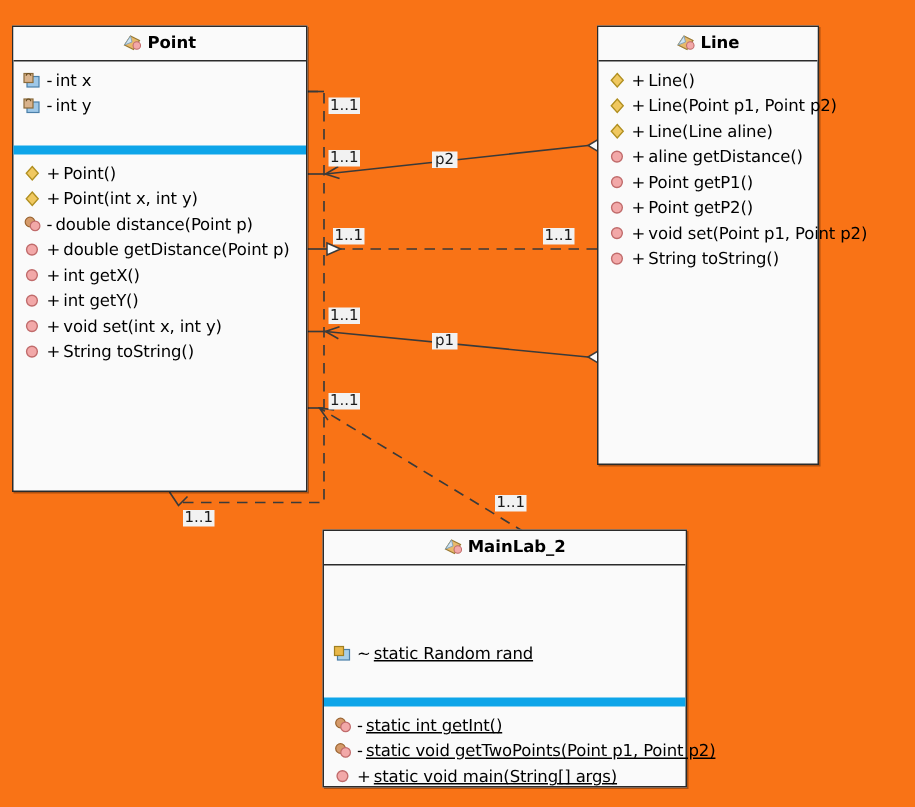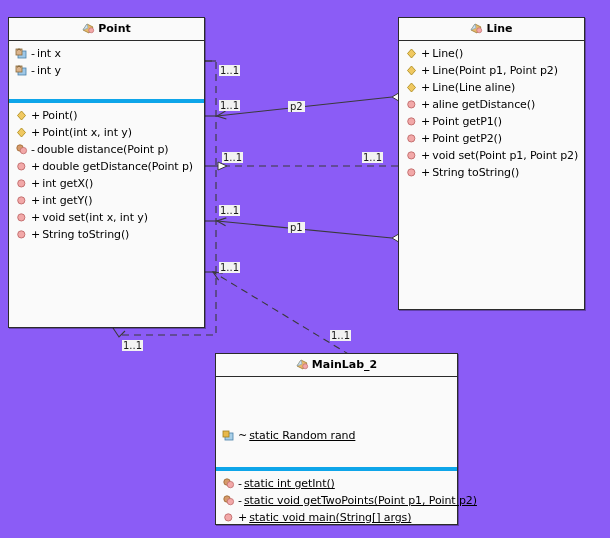--- a/index.html
+++ b/index.html
@@ -4,21 +4,21 @@
 <style>
   html, body {
     margin: 0;
     padding: 0;
     background: #ffffff;
   }
   #canvas {
     position: relative;
     width: 610px;
     height: 538px;
-    background: #8b5cf6;
+    background: #f97316;
     font-family: "DejaVu Sans", "Liberation Sans", sans-serif;
     overflow: hidden;
   }
 
   
   .uml-class {
     position: absolute;
     background: #fafafa;
     border: 1px solid #2b2b2b;
     box-sizing: border-box;
@@ -31,21 +31,21 @@
     text-align: center;
     font-size: 11px;
     font-weight: bold;
     color: #000;
     border-bottom: 1px solid #2b2b2b;
     background: #fafafa;
     white-space: nowrap;
   }
   .uml-title .t-ico { vertical-align: -2px; margin-right: 3px; }
   .uml-compartment {
-    border-bottom: 4px solid #0ea5e9;
+    border-bottom: 6px solid #0ea5e9;
     padding: 4px 0 4px 0;
     box-sizing: border-box;
   }
   .uml-compartment.last { border-bottom: none; }
   .uml-row {
     height: 17px;
     line-height: 17px;
     font-size: 11px;
     color: #000;
     white-space: nowrap;
@@ -198,21 +198,21 @@
         </svg><span class="vis">+</span><span class="sig">void set(int x, int y)</span>
       </div>
       <div class="uml-row">
         <svg class="m-ico" width="13" height="12" viewBox="0 0 13 12">
           <circle cx="6.3" cy="6.4" r="3.6" fill="#f2a8a8" stroke="#c06b6b" stroke-width="0.9"></circle>
         </svg><span class="vis">+</span><span class="sig">String toString()</span>
       </div>
     </div>
   </div>
 
-  <div class="uml-class" style="left:398px; top:17px; width:187px; height:293px;">
+  <div class="uml-class" style="left:398px; top:17px; width:148px; height:293px;">
     <div class="uml-title">
       <svg class="t-ico" width="13" height="12" viewBox="0 0 13 12">
         <path d="M1,8 L5,2 L11,5 L7,11 Z" fill="#e8b96a" stroke="#9a7a34" stroke-width="0.8"></path>
         <path d="M1,8 L5,2 L6,6 Z" fill="#cfe3f2" stroke="#7f9fb5" stroke-width="0.6"></path>
         <circle cx="9.2" cy="8.3" r="2.5" fill="#f2a8a8" stroke="#c06b6b" stroke-width="0.7"></circle>
       </svg><span>Line</span>
     </div>
 
 
     <div class="uml-compartment last">

